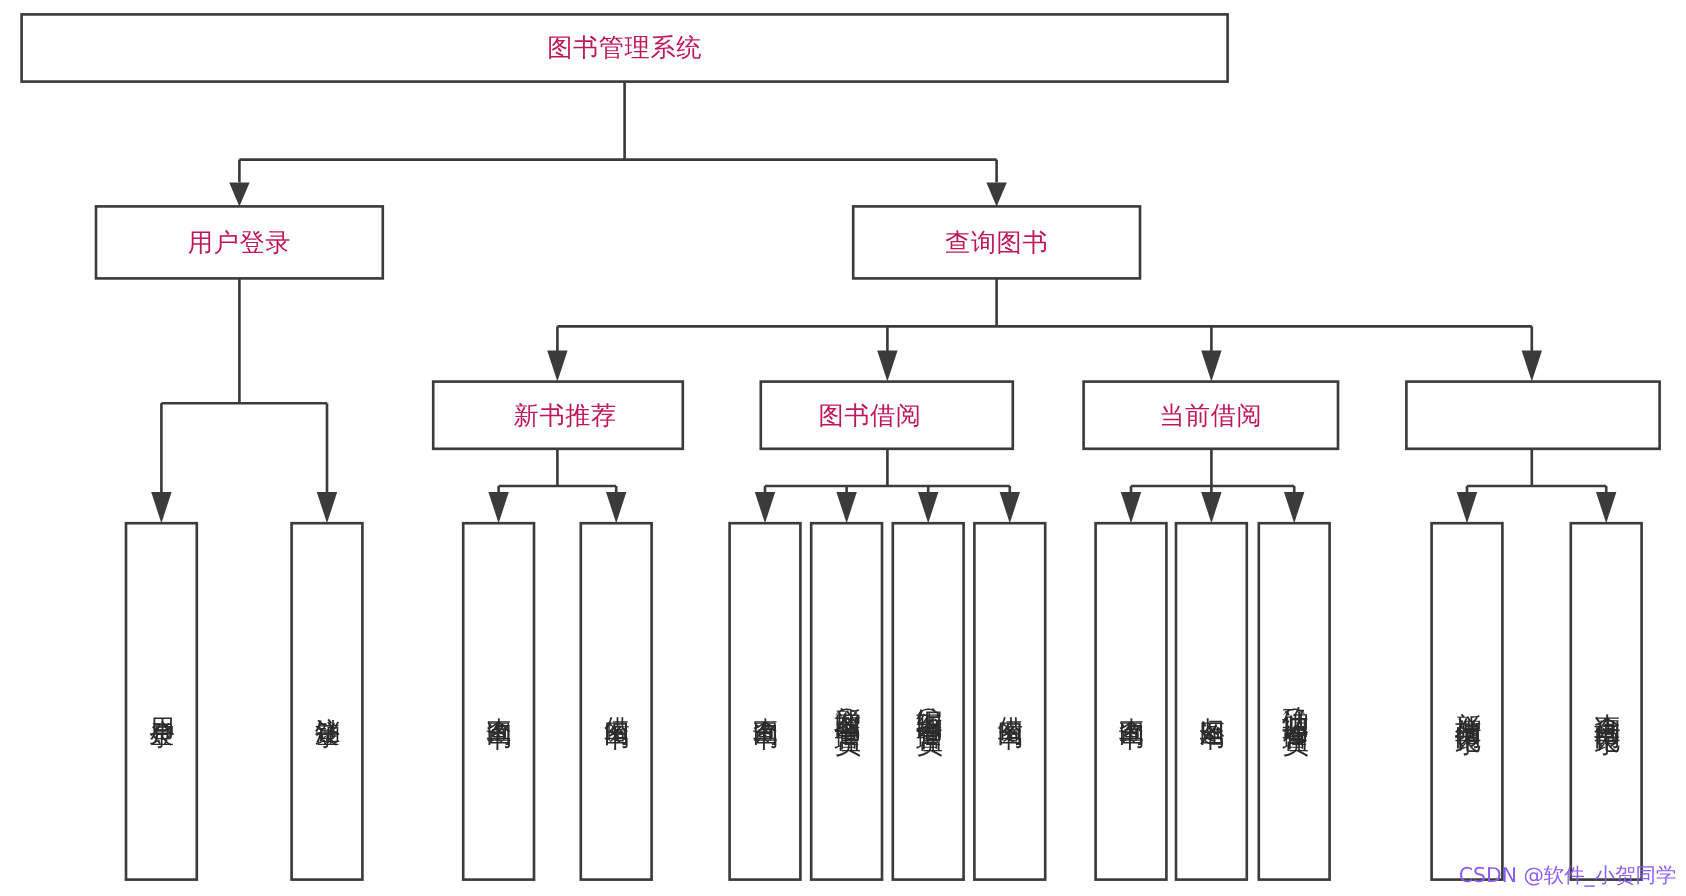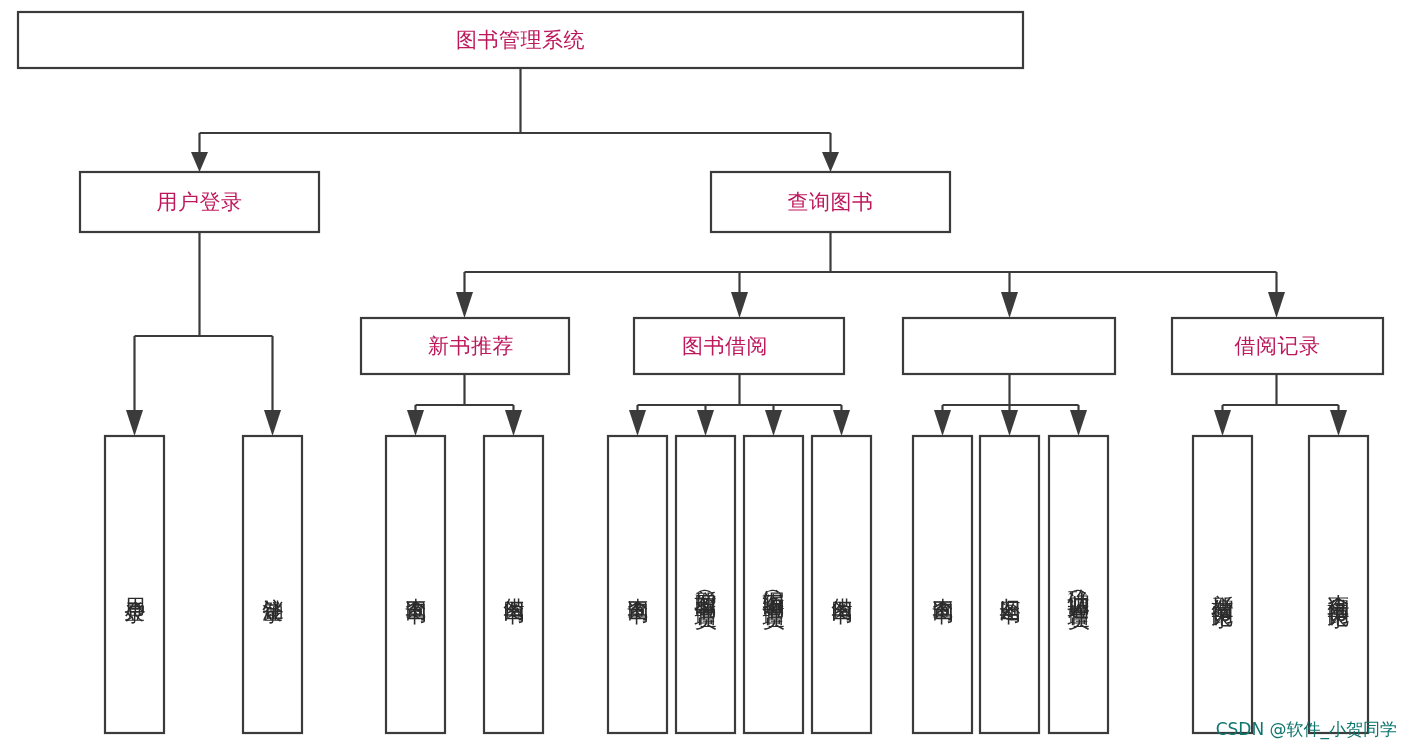--- a/index.html
+++ b/index.html
@@ -67,21 +67,21 @@
     pointer-events: none;
   }
   .node-label-v.fill-tall {
     letter-spacing: 3px;
     font-size: 22px;
   }
   .watermark {
     position: absolute;
     right: 8px;
     bottom: 6px;
-    color: #0f766e;
+    color: #8b5cf6;
     font-size: 17px;
     white-space: nowrap;
     pointer-events: none;
   }
 </style>
 </head>
 <body>
 
 <div id="diagram-root">
 
@@ -173,21 +173,21 @@
 
   </svg>
 
   <div class="node-label-h" style="left:18px; top:12px; width:1005px; height:56px;">图书管理系统</div>
 
   <div class="node-label-h" style="left:80px; top:172px; width:239px; height:60px;">用户登录</div>
   <div class="node-label-h" style="left:711px; top:172px; width:239px; height:60px;">查询图书</div>
 
   <div class="node-label-h" style="left:361px; top:318px; width:220px; height:56px;border-radius:22px;">新书推荐</div>
   <div class="node-label-h" style="left:634px; top:318px; width:182px; height:56px;">图书借阅</div>
-  <div class="node-label-h" style="left:1172px; top:318px; width:211px; height:56px;">借阅记录</div>
+  <div class="node-label-h" style="left:903px; top:318px; width:212px; height:56px;">当前借阅</div>
 
   <div class="node-label-v" style="left:105px; top:436px; width:59px; height:297px;">用户登录</div>
   <div class="node-label-v" style="left:243px; top:436px; width:59px; height:297px;">注销登录</div>
 
   <div class="node-label-v" style="left:386px; top:436px; width:59px; height:297px;">查询图书</div>
   <div class="node-label-v" style="left:484px; top:436px; width:59px; height:297px;">借阅图书</div>
 
   <div class="node-label-v" style="left:608px; top:436px; width:59px; height:297px;">查询图书</div>
   <div class="node-label-v fill-tall" style="left:676px; top:436px; width:59px; height:297px;">新增图书（管理员）</div>
   <div class="node-label-v fill-tall" style="left:744px; top:436px; width:59px; height:297px;">编辑图书（管理员）</div>

